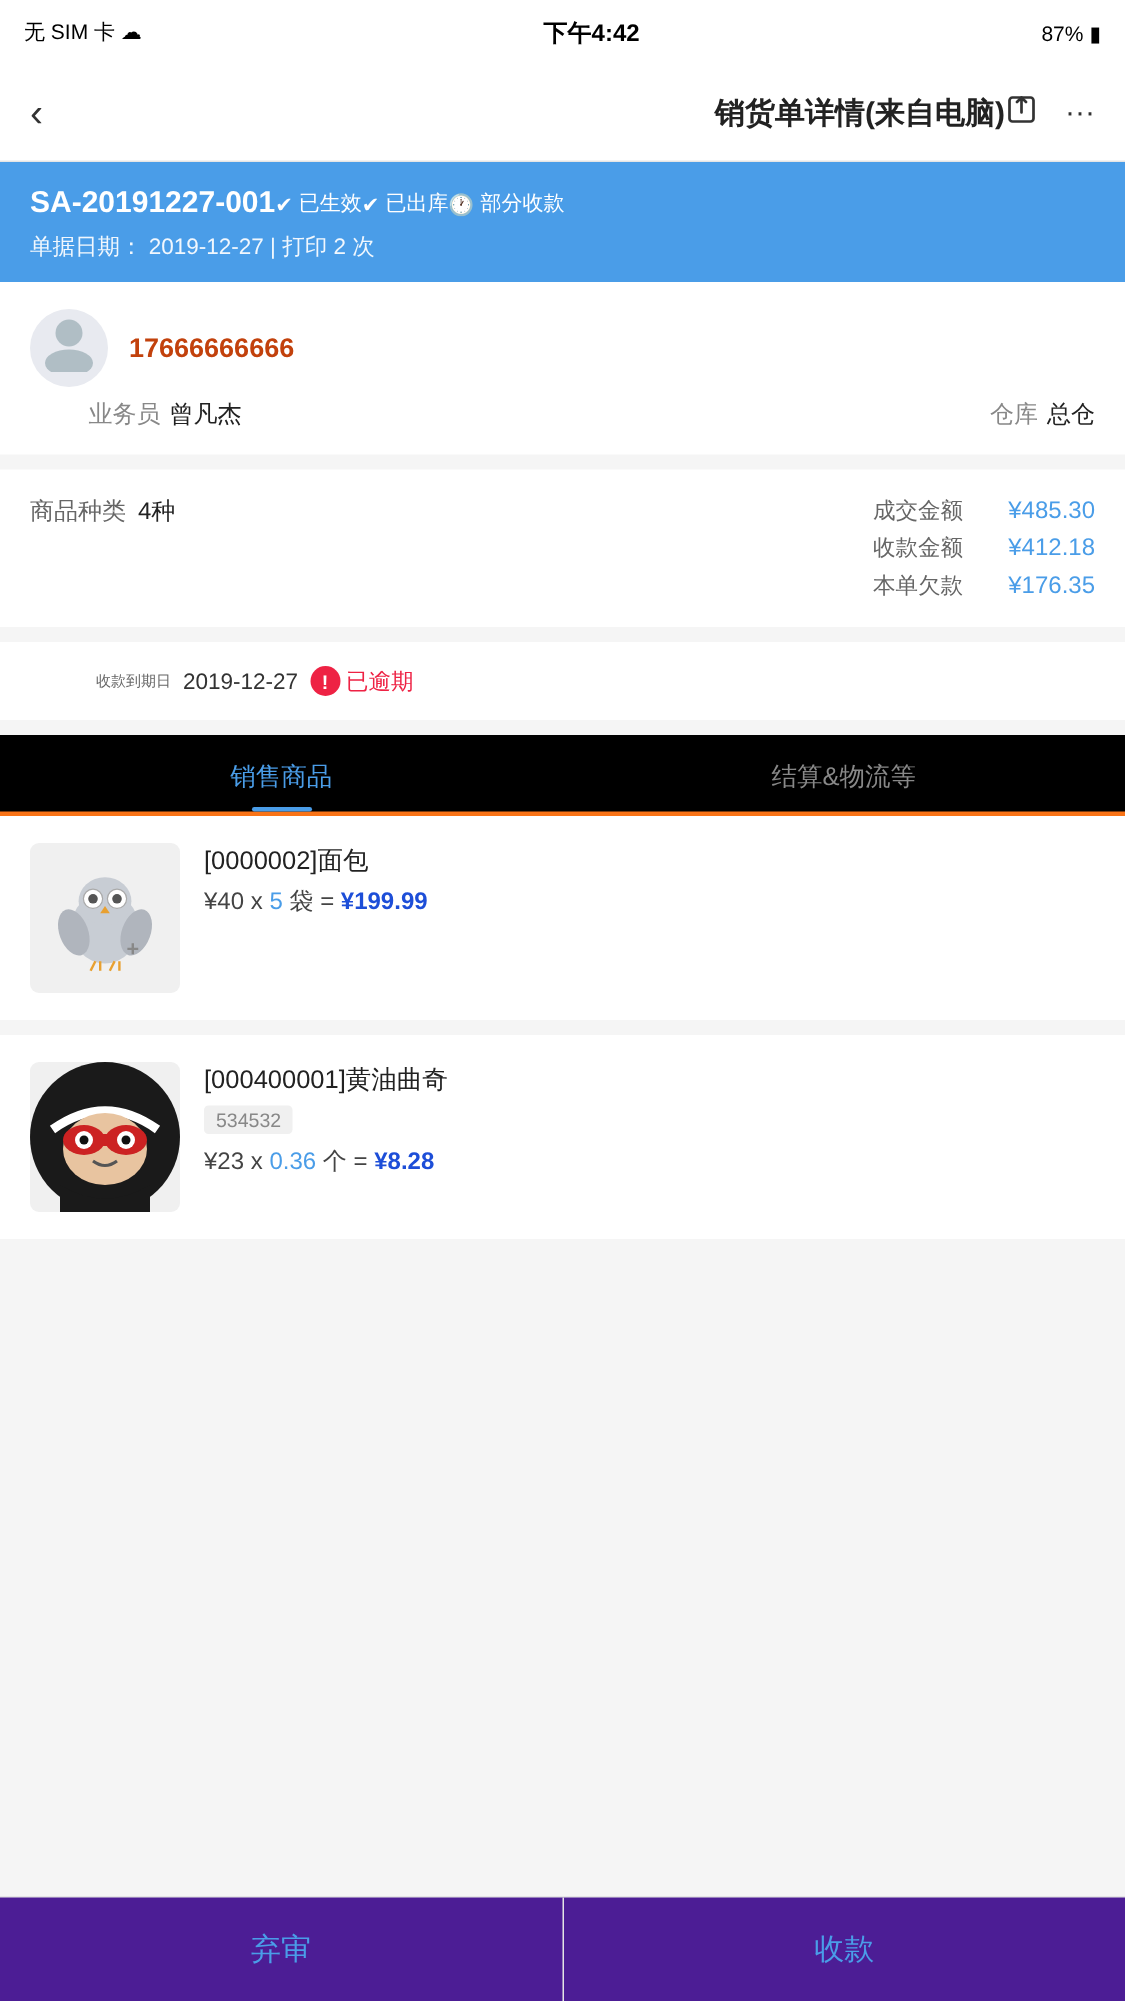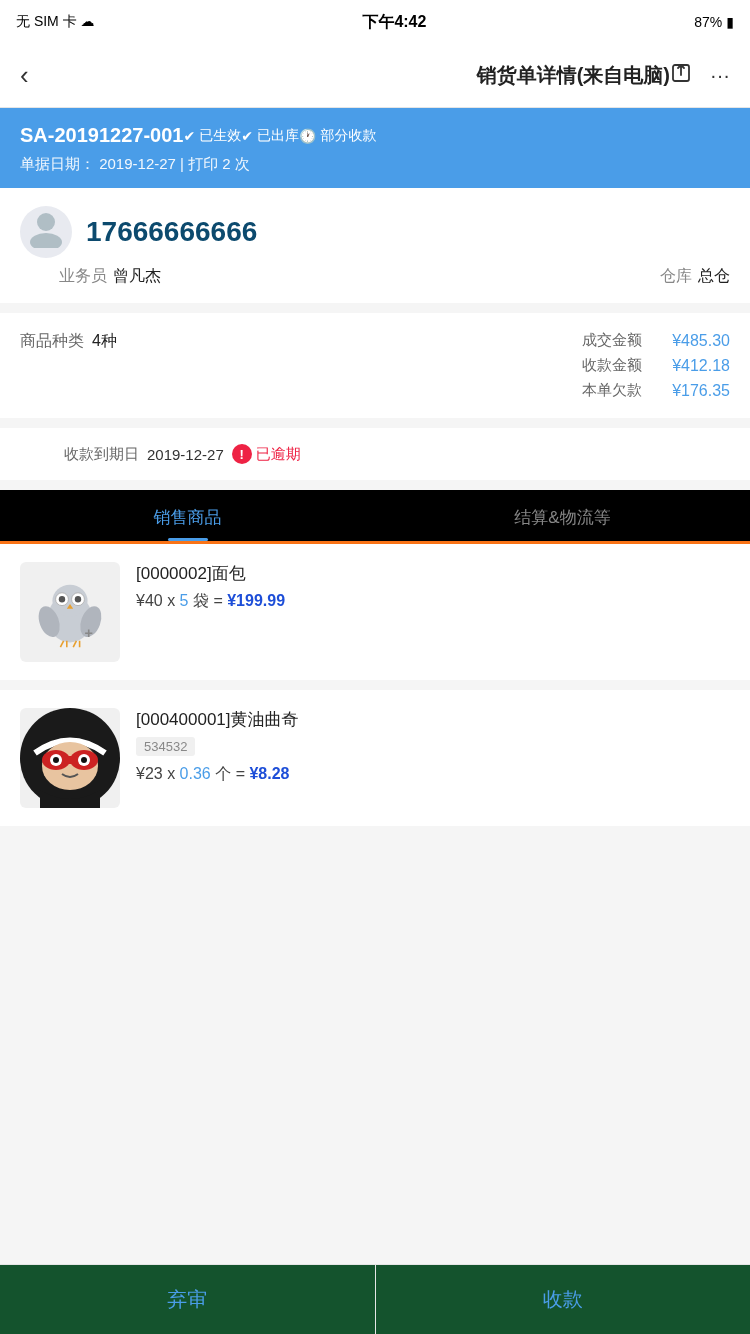--- a/index.html
+++ b/index.html
@@ -110,23 +110,23 @@
       display: flex;
       align-items: center;
       justify-content: center;
       overflow: hidden;
     }
     .avatar-icon {
       font-size: 32px;
       color: #9eaab8;
     }
     .customer-name {
-      font-size: 28px;
+      font-size: 18px;
       font-weight: 600;
-      color: #0c4a6e;
+      color: #c2410c;
     }
     .customer-info {
       font-size: 15px;
       color: #666;
       margin-bottom: 12px;
       padding-left: 0;
     }
     .customer-detail-row {
       display: flex;
       align-items: center;
@@ -198,21 +198,21 @@
     
     .due-card {
       background: #fff;
       margin-bottom: 10px;
       padding: 16px 20px;
       display: flex;
       align-items: center;
       gap: 8px;
     }
     .due-label {
-      font-size: 15px;
+      font-size: 10px;
       color: #666;
       padding-left: 44px;
     }
     .due-date {
       font-size: 15px;
       color: #333;
     }
     .overdue-badge {
       display: flex;
       align-items: center;
@@ -316,21 +316,21 @@
       font-weight: 600;
     }
 
     
     .bottom-bar {
       position: fixed;
       bottom: 0;
       left: 0;
       width: 750px;
       height: 70px;
-      background: #14532d;
+      background: #4c1d95;
       border-top: 1px solid #e5e5e5;
       display: flex;
       text-align: right;
     }
     .bottom-btn {
       flex: 1;
       display: flex;
       align-items: center;
       justify-content: center;
       font-size: 20px;

